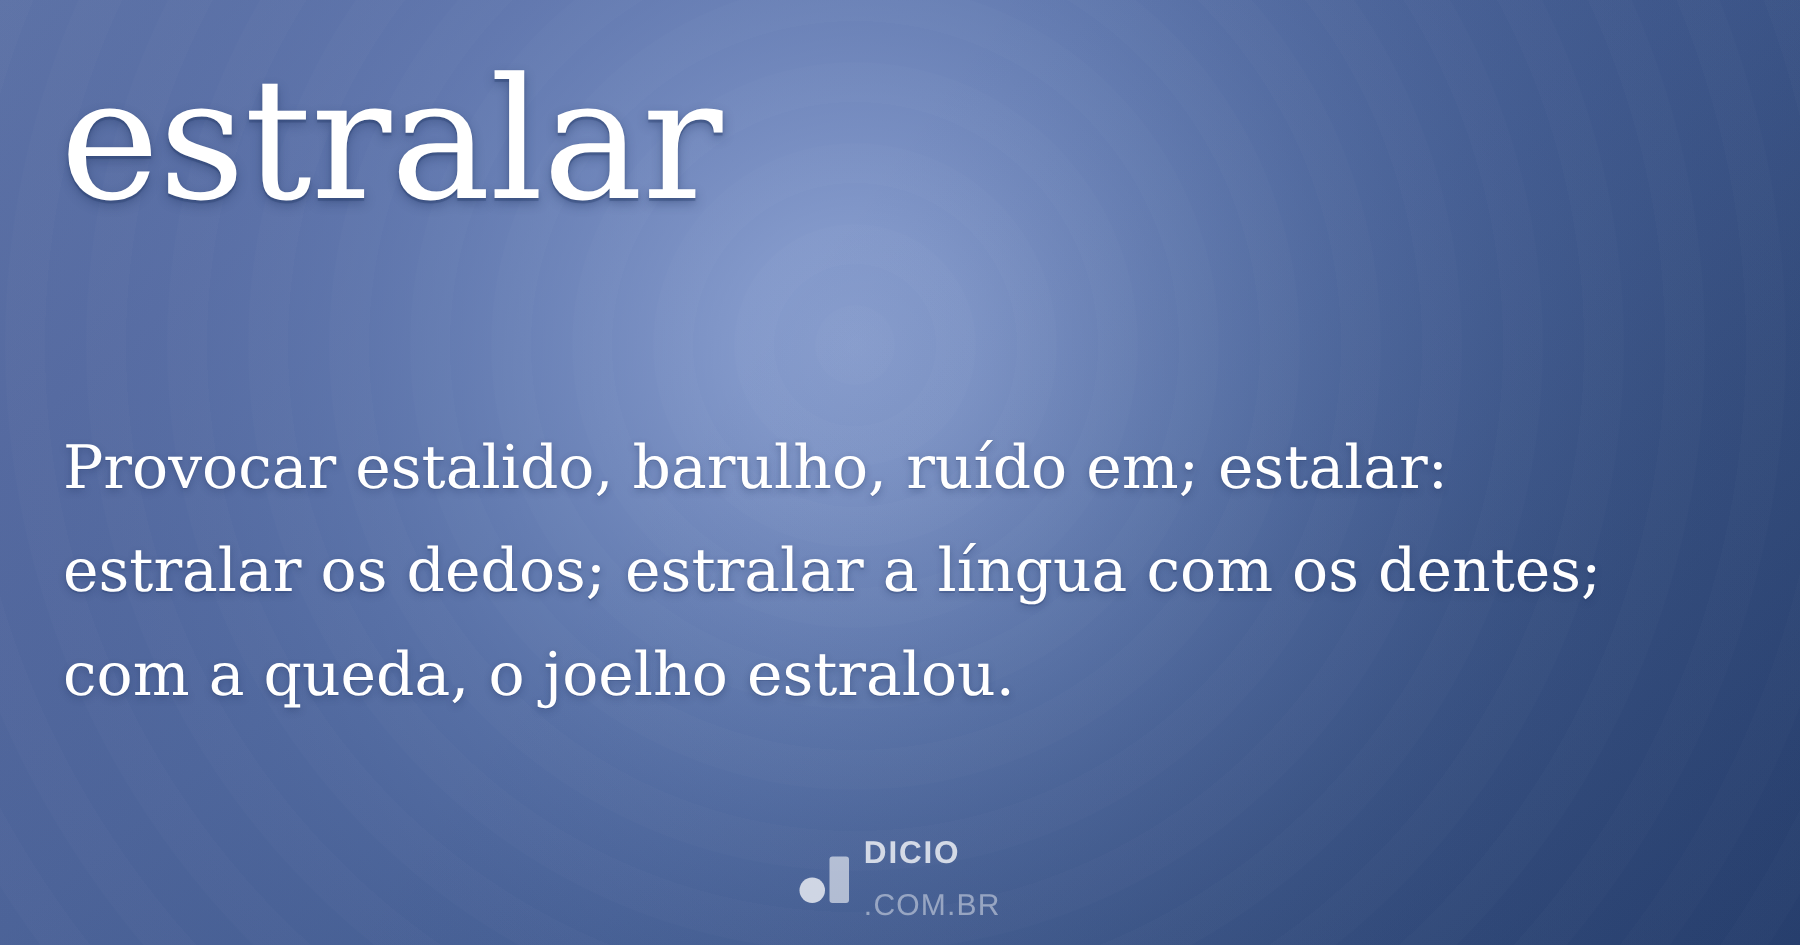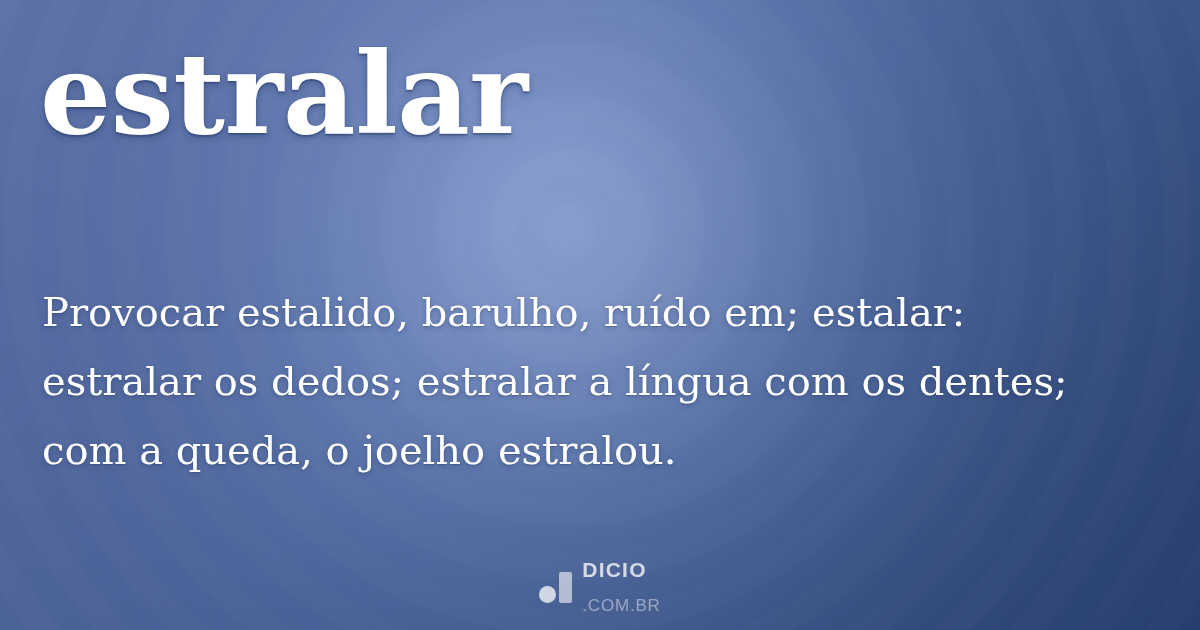--- a/index.html
+++ b/index.html
@@ -80,21 +80,21 @@
     inset: 0;
     padding: 0;
   }
 
   .word {
     position: absolute;
     left: 40px;
     top: 38px;
     margin: 0;
     font-family: "DejaVu Serif", "Liberation Serif", serif;
-    font-weight: 700;
+    font-weight: 400;
     font-size: 112px;
     line-height: 1.0;
     letter-spacing: -0.5px;
     color: #ffffff;
     text-shadow:
       0 2px 0 rgba(40,62,110,0.30),
       0 3px 7px rgba(30,50,95,0.38),
       0 1px 2px rgba(30,50,95,0.25);
     white-space: nowrap;
   }
@@ -155,36 +155,37 @@
     border-radius: 2px;
     background: #ffffff;
     opacity: 0.72;
   }
 
   .logo-text {
     display: flex;
     flex-direction: column;
     align-items: flex-start;
     line-height: 1;
+    gap: 12px;
   }
 
   .logo-name {
     font-family: "Liberation Sans", "DejaVu Sans", sans-serif;
     font-weight: 700;
     font-size: 21px;
     letter-spacing: 1.2px;
     color: #ffffff;
     opacity: 0.95;
   }
 
   .logo-tld {
-    margin-top: 17px;
+    margin-top: 3px;
     font-family: "Liberation Sans", "DejaVu Sans", sans-serif;
     font-weight: 400;
-    font-size: 17px;
+    font-size: 20px;
     letter-spacing: 0.8px;
     color: #ffffff;
     opacity: 0.55;
   }
 </style>
 </head>
 <body>
 
 <div class="og-card">
 

